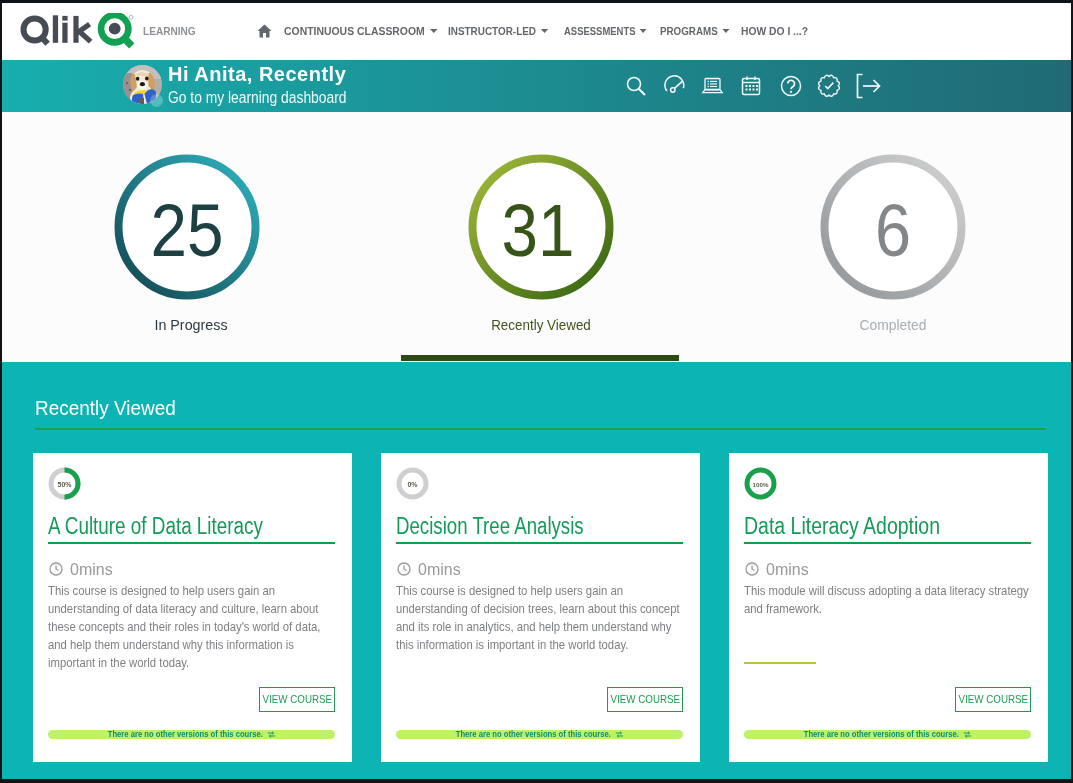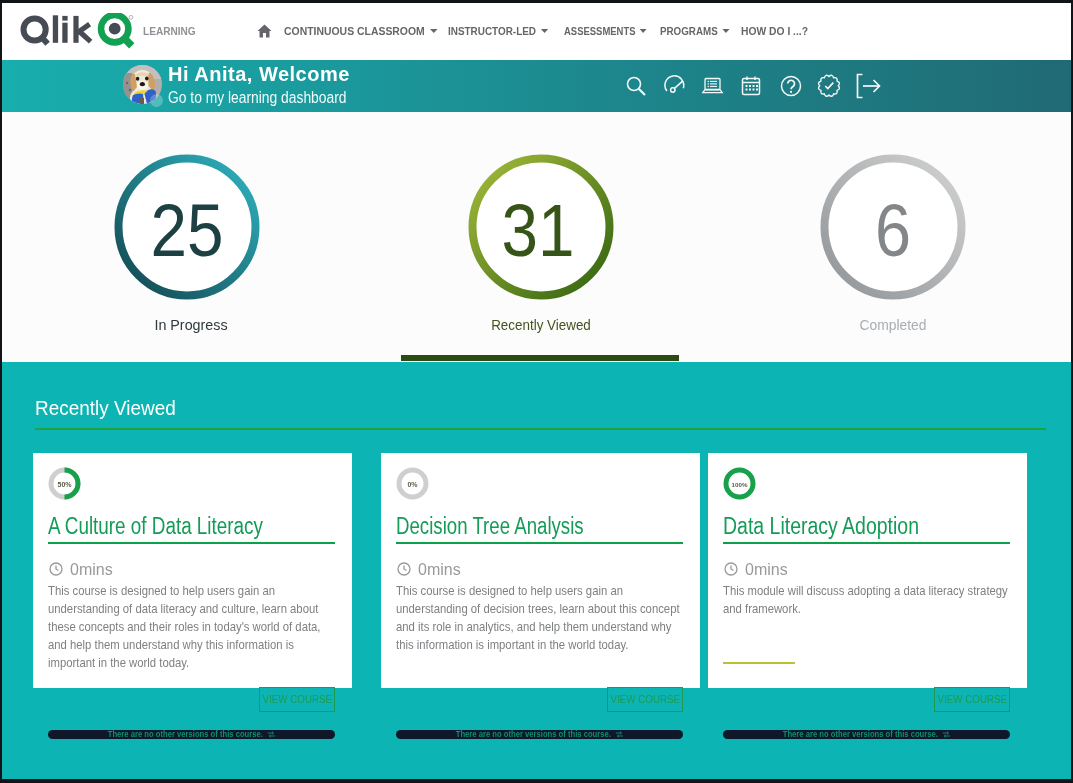--- a/index.html
+++ b/index.html
@@ -22,29 +22,29 @@
 .caret{display:inline-block;width:0;height:0;border-left:4px solid transparent;border-right:4px solid transparent;border-top:4px solid #63666a;margin-left:5px;vertical-align:2px;}
 
 .hi{left:168px;top:62.5px;font-size:20px;font-weight:bold;color:#fff;letter-spacing:0.5px;}
 .goto{left:168px;top:89px;font-size:16px;color:#f2fbfb;transform:scaleX(0.865);transform-origin:left;}
 
 .statlabel{top:316px;font-size:15px;text-align:center;width:240px;}
 .tabbar{left:401px;top:355px;width:278px;height:6px;background:#2d4a12;}
 
 .sechead{left:35px;top:396.5px;font-size:20px;color:#fff;transform:scaleX(0.947);transform-origin:left;}
 .secline{left:35px;top:428px;width:1011px;height:2px;background:#1ea344;}
-.card{top:453px;width:319px;height:235px;background:#fff;}
+.card{top:453px;width:319px;height:309px;background:#fff;}
 .card .title{position:absolute;left:15px;top:59.5px;font-size:23px;color:#149b57;transform-origin:left;white-space:nowrap;}
 .card .tline{position:absolute;left:15px;top:89px;width:287px;height:2px;background:#0aa149;}
 .card .mins{position:absolute;left:37px;top:107.5px;font-size:16px;color:#97999b;}
 .card .clock{position:absolute;left:15.6px;top:108.6px;}
 .card .desc{position:absolute;left:14.5px;top:129px;font-size:13px;line-height:18px;color:#7e8083;transform:scaleX(0.87);transform-origin:left;white-space:nowrap;}
 .card .btn{position:absolute;left:225.5px;top:233.5px;width:76px;height:25px;border:1px solid #1d9b50;color:#1d9b50;font-size:10.5px;font-weight:normal;text-align:left;line-height:23px;}
 .card .btn span{display:inline-block;transform:scaleX(0.93);white-space:nowrap;}
-.card .strip{position:absolute;left:14.5px;top:276.5px;width:287px;height:9.5px;background:#0f172a;border-radius:4.5px;font-size:9px;font-weight:bold;color:#0e8e72;text-align:center;line-height:9px;}
+.card .strip{position:absolute;left:14.5px;top:276.5px;width:287px;height:9.5px;background:#bef264;border-radius:4.5px;font-size:9px;font-weight:bold;color:#0e8e72;text-align:center;line-height:9px;}
 .card .strip span{display:inline-block;transform:scaleX(0.85);white-space:nowrap;}
 </style>
 </head>
 <body>
 <div class="abs navbar"></div>
 <div class="abs tealbar"></div>
 <div class="abs stats"></div>
 <div class="abs tealsec"></div>
 
 
@@ -104,21 +104,21 @@
     <ellipse cx="14.6" cy="13.8" rx="1.8" ry="2" fill="#241f1c"></ellipse>
     <ellipse cx="23.8" cy="13.4" rx="1.8" ry="2" fill="#241f1c"></ellipse>
     <ellipse cx="19.4" cy="19.2" rx="2.6" ry="2.1" fill="#1d1916"></ellipse>
     <path d="M11.5 27.5 Q19 23.5 27 26.5 L27.5 31 Q19 27.5 11 31.5 Z" fill="#f2d22f"></path>
     <path d="M10 30 Q15 27.5 20 29 L21 39 L9 39 Q8.5 33 10 30 Z" fill="#2e62c8"></path>
     <path d="M25 25 Q30 23 32.5 26 Q34 30 32 35 L24 39 L21.5 29 Z" fill="#2e62c8"></path>
     <rect x="17" y="33" width="4" height="6" fill="#6b5b4a"></rect>
   </g>
 </svg>
 <div class="abs" style="left:150px;top:94px;width:13px;height:13px;border-radius:50%;background:rgba(255,255,255,0.25);"></div>
-<div class="abs hi">Hi Anita, Welcome</div>
+<div class="abs hi">Hi Anita, Recently</div>
 <div class="abs goto">Go to my learning dashboard</div>
 
 
 <g id="icons"></g>
 <svg class="abs" style="left:624px;top:74px;" width="24" height="24" viewBox="0 0 24 24" fill="none" stroke="rgba(255,255,255,0.95)" stroke-width="1.6">
     <circle cx="10" cy="10" r="6.5"></circle>
     <line x1="15" y1="15" x2="21" y2="21" stroke-width="2.2"></line>
   </svg>
 <svg class="abs" style="left:663px;top:74px;" width="24" height="24" viewBox="0 0 24 24" fill="none" stroke="rgba(255,255,255,0.95)" stroke-width="1.5">
     <path d="M3.9 17 A 9.4 9.4 0 1 1 20.3 14.2"></path>
@@ -242,21 +242,21 @@
       <path d="M7 3.5 V7 L9.5 8.5"></path>
     </svg>
   <div class="mins">0mins</div>
   <div class="desc">This course is designed to help users gain an<br>understanding of decision trees, learn about this concept<br>and its role in analytics, and help them understand why<br>this information is important in the world today.</div>
   <div class="btn"><span>VIEW COURSE</span></div>
   <div class="strip"><span>There are no other versions of this course.&nbsp; <svg width="9" height="7" viewBox="0 0 9 7" style="vertical-align:-1px;">
           <path d="M0 2 H7 M7 2 L5.2 0.6 M7 2 L5.2 3.4 M9 5 H2 M2 5 L3.8 3.6 M2 5 L3.8 6.4" stroke="#0e8e72" stroke-width="1" fill="none"></path>
         </svg></span></div>
 </div>
 
-<div class="abs card" style="left:708px;">
+<div class="abs card" style="left:729px;">
   <svg style="position:absolute;left:15px;top:14px;" width="33" height="33" viewBox="0 0 33 33">
     <circle cx="16.5" cy="16.5" r="13.5" fill="none" stroke="#18a04b" stroke-width="5"></circle>
     <text x="16.5" y="19.5" text-anchor="middle" font-size="6.2" font-weight="bold" fill="#5a5a46">100%</text>
   </svg>
   <div class="title" style="transform:scaleX(0.847);">Data Literacy Adoption</div>
   <div class="tline"></div>
   <svg class="clock" width="14" height="14" viewBox="0 0 14 14" fill="none" stroke="#97999b" stroke-width="1.3">
       <circle cx="7" cy="7" r="6"></circle>
       <path d="M7 3.5 V7 L9.5 8.5"></path>
     </svg>

